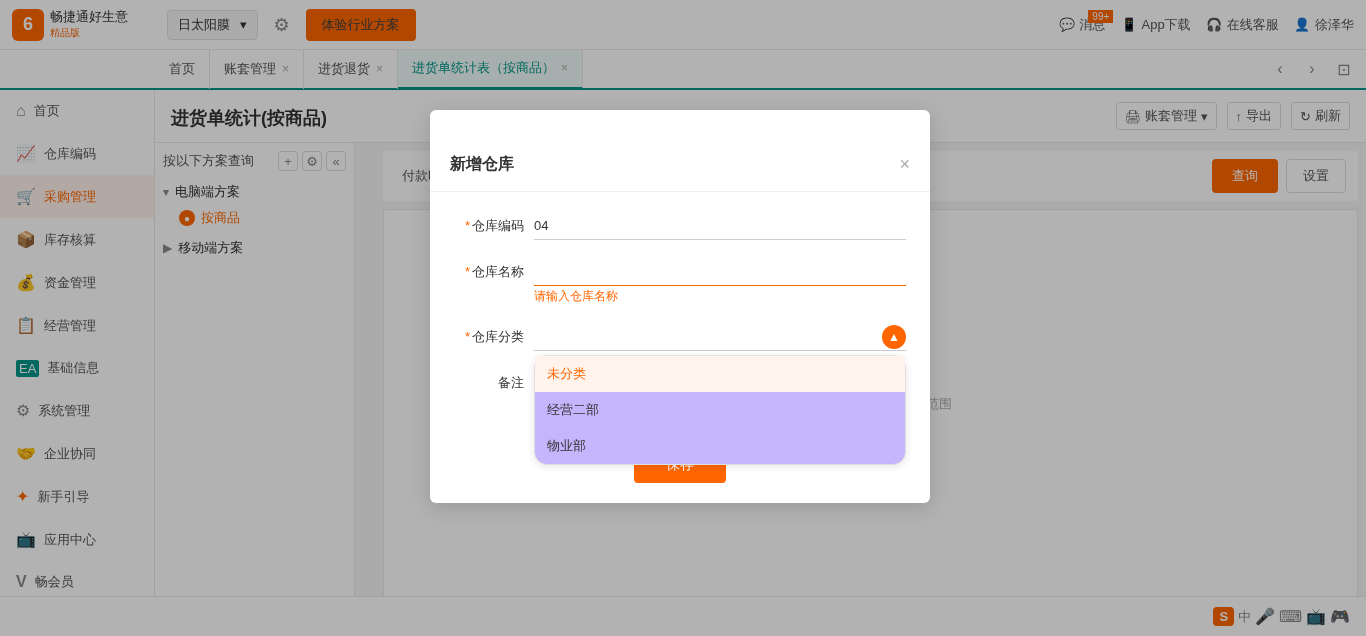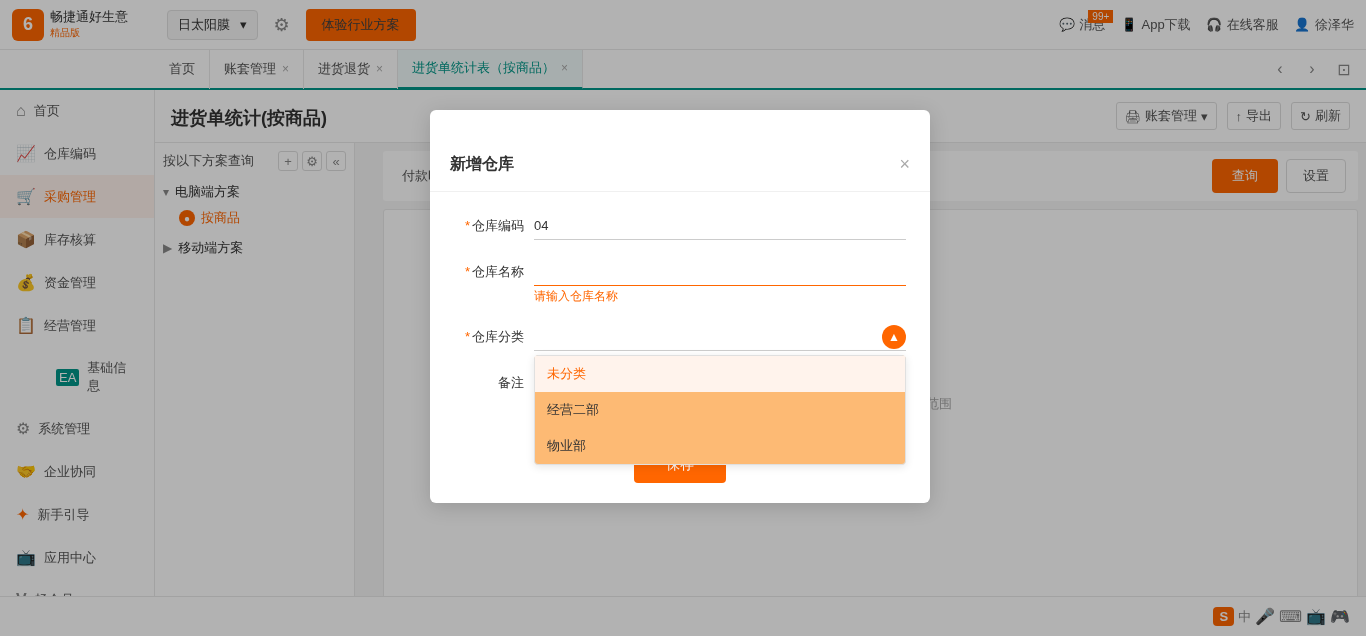--- a/index.html
+++ b/index.html
@@ -295,23 +295,23 @@
       justify-content: center;
       color: #fff;
       font-size: 12px;
       cursor: pointer;
     }
     .dropdown-list {
       position: absolute;
       top: 32px;
       left: 0;
       right: 0;
-      background: #fdba74;
+      background: #c4b5fd;
       border: 1px solid #e0e0e0;
-      border-radius: 4px;
+      border-radius: 13px;
       box-shadow: 0 2px 8px rgba(0,0,0,0.1);
       z-index: 300;
     }
     .dropdown-item {
       padding: 9px 12px;
       font-size: 13px;
       color: #333;
       cursor: pointer;
     }
     .dropdown-item.selected { background: #fff3ec; color: #f60; }
@@ -533,21 +533,21 @@
       </div>
       <div class="sidebar-item">
         <span class="sidebar-icon">💰</span>
         <span>资金管理</span>
       </div>
       <div class="sidebar-item">
         <span class="sidebar-icon">📋</span>
         <span>经营管理</span>
       </div>
       <div class="sidebar-item">
-        <span class="sidebar-icon" style="font-size:13px;background:#009688;color:#fff;padding:1px 3px;border-radius:2px;margin-left:40px;">EA</span>
+        <span class="sidebar-icon" style="font-size:13px;background:#009688;color:#fff;padding:1px 3px;border-radius:2px;">EA</span>
         <span>基础信息</span>
       </div>
       <div class="sidebar-item">
         <span class="sidebar-icon">⚙</span>
         <span>系统管理</span>
       </div>
       <div class="sidebar-item">
         <span class="sidebar-icon">🤝</span>
         <span>企业协同</span>
       </div>

